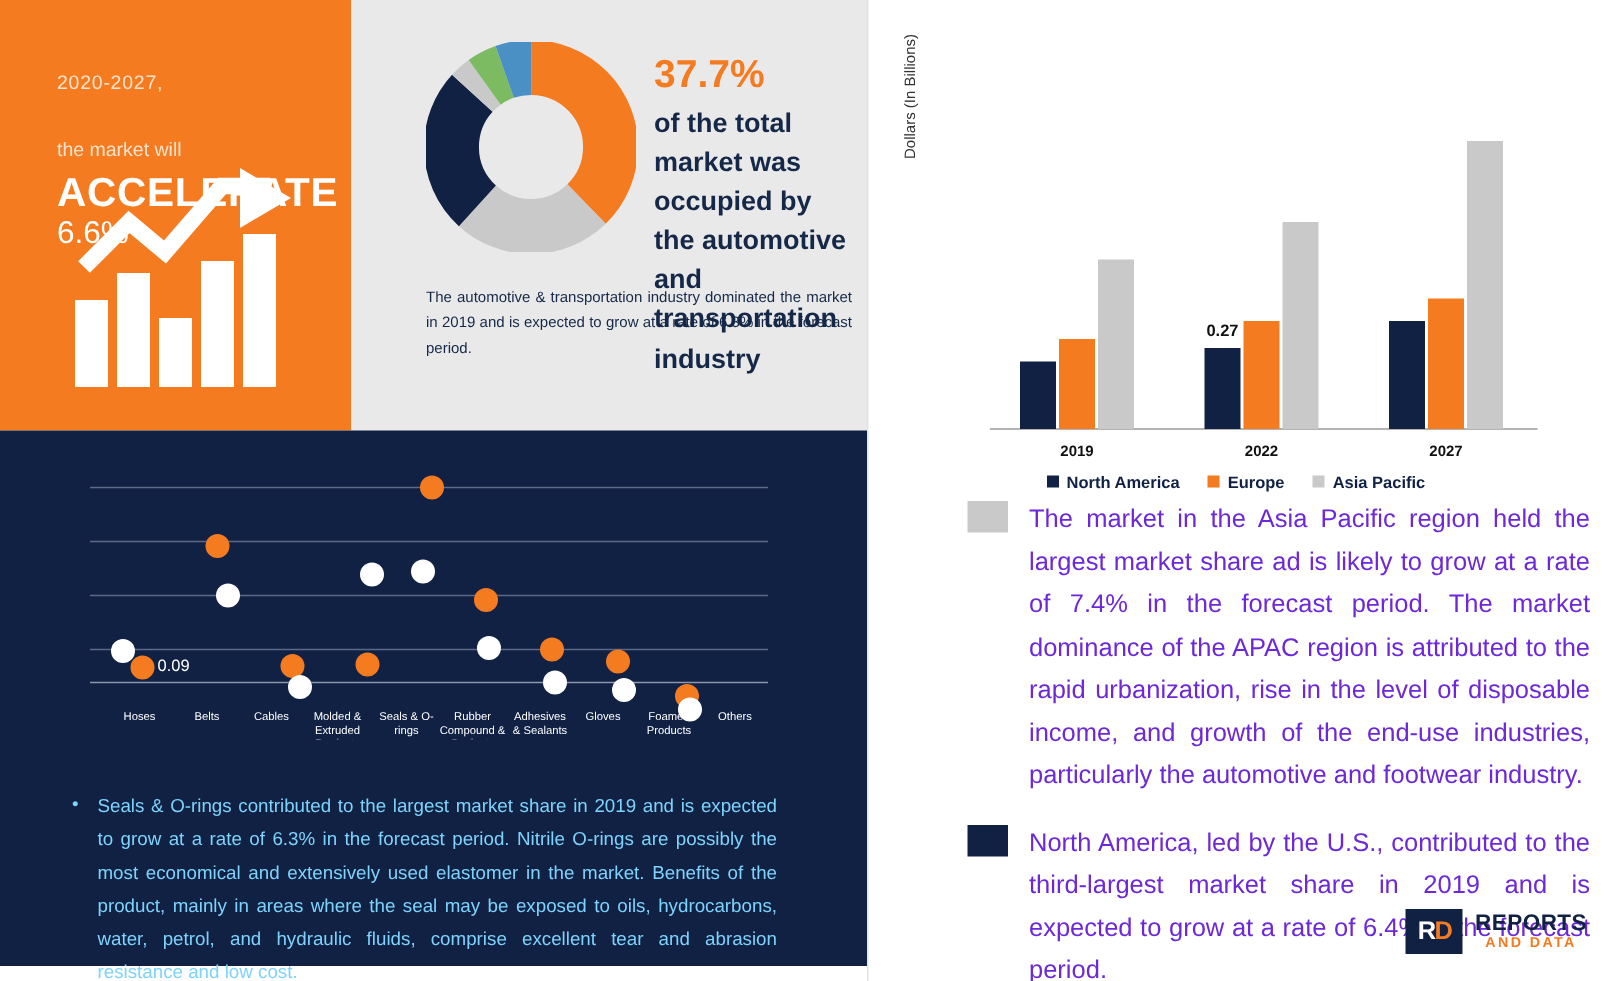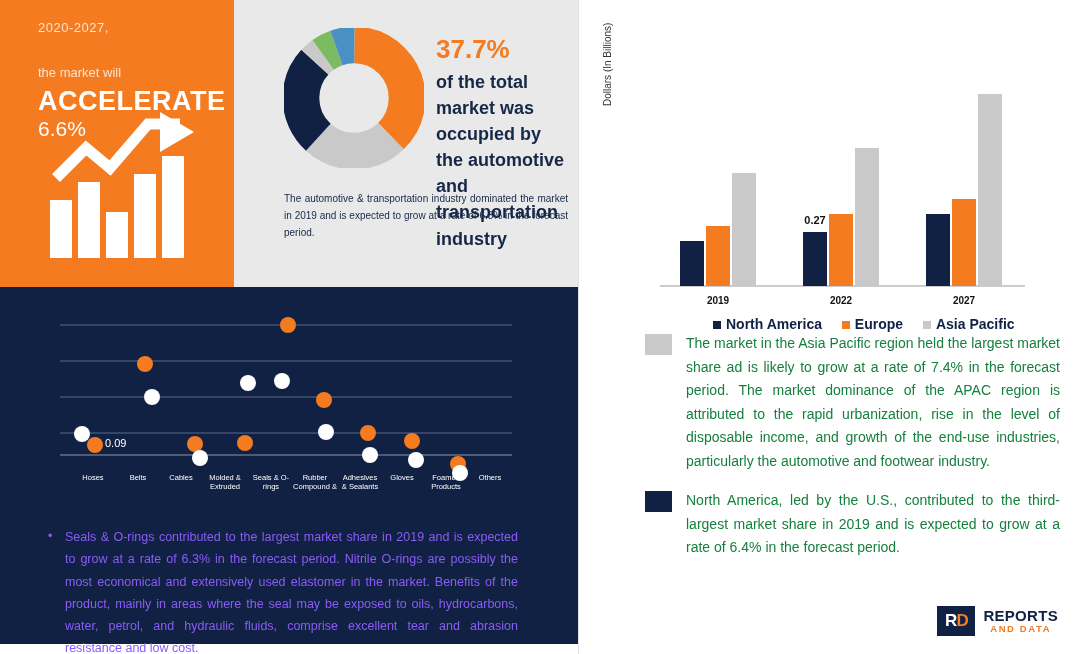--- a/index.html
+++ b/index.html
@@ -9,21 +9,21 @@
     font-family:"Liberation Sans", sans-serif;
     background:#ffffff;
     overflow:hidden;
     position:relative;
   }
   #page { position:relative; width:1080px; height:654px; }
 
   
   .accel-panel {
     position:absolute; left:0; top:0; width:234px; height:287px;
-    background:#f47b20; color:#ffffff; padding:20px 0 0 38px;
+    background:#f47b20; color:#ffffff; padding:47px 0 0 38px;
   }
   .accel-years { font-size:13px; letter-spacing:.5px; color:#fde3ce; margin-bottom:4px; }
   .accel-line2 { font-size:13px; color:#fde3ce; margin-bottom:8px;margin-top:30px; }
   .accel-big { font-size:27px; font-weight:bold; letter-spacing:.5px; line-height:1; }
   .accel-at { font-size:13px; color:#fde3ce; margin-top:7px; }
   .accel-cagr { font-size:21px; font-weight:normal; margin-top:2px; }
   .accel-graphic { position:absolute; left:48px; top:112px; width:160px; height:150px; }
 
   
   .donut-panel {
@@ -35,50 +35,50 @@
   .pct-value { color:#f47b20; font-size:26px; font-weight:bold; line-height:1; }
   .pct-text { color:#152848; font-size:18px; font-weight:bold; line-height:1.45; margin-top:7px; }
   .donut-para {
     position:absolute; left:50px; top:190px; width:284px;
     font-size:10px; color:#152848; line-height:1.72; text-align:justify;
   }
 
   
   .navy-panel {
     position:absolute; left:0; top:287px; width:578px; height:357px;
-    background:#102144; color:#8b5cf6;
+    background:#102144; color:#7dd3fc;
   }
   .dot-chart { position:absolute; left:60px; top:16px; width:470px; height:190px; }
   .lg-item { display:inline-block; margin-right:12px; }
   .navy-bullet {
     position:absolute; left:48px; top:239px; width:470px;
     font-size:12.5px; line-height:1.78; text-align:justify;
   }
   .navy-bullet .b-dot { position:absolute; left:0px; top:-1px; }
   .navy-bullet .b-txt { display:block; padding-left:17px; }
 
   
   .bar-panel { position:absolute; left:600px; top:36px; width:460px; height:290px; }
   .bar-ylabel {
     position:absolute; left:2px; top:70px;
     transform:rotate(-90deg); transform-origin:left top;
     font-size:10px; color:#333;
     white-space:nowrap;
   }
   .bar-legend {
-    position:absolute; left:98px; top:280px; font-size:14px; color:#102144; font-weight:bold;margin-left:15px;
+    position:absolute; left:98px; top:280px; font-size:11px; color:#102144; font-weight:bold;
   }
   .bar-legend .lg-item { margin-right:16px; }
   .bar-legend .sq { display:inline-block; width:8px; height:8px; margin-right:5px; }
 
   
   .notes { position:absolute; left:645px; top:332px; width:415px; }
   .note { display:flex; margin-bottom:16px; }
   .note .swatch { width:27px; height:21px; flex:0 0 27px; margin-right:14px; margin-top:2px; }
-  .note .txt { font-size:14px; color:#15803d; line-height:1.68; text-align:justify; }
+  .note .txt { font-size:17px; color:#6d28d9; line-height:1.68; text-align:justify; }
 
   
   .logo { position:absolute; right:22px; bottom:18px; display:flex; align-items:center; }
   .logo-mark {
     width:38px; height:30px; background:#102144; color:#ffffff;
     font-weight:bold; font-size:17px; display:flex; align-items:center; justify-content:center;
     letter-spacing:-1px; margin-right:8px; position:relative;
   }
   .logo-mark span.r { color:#ffffff; }
   .logo-mark span.d { color:#f47b20; }

